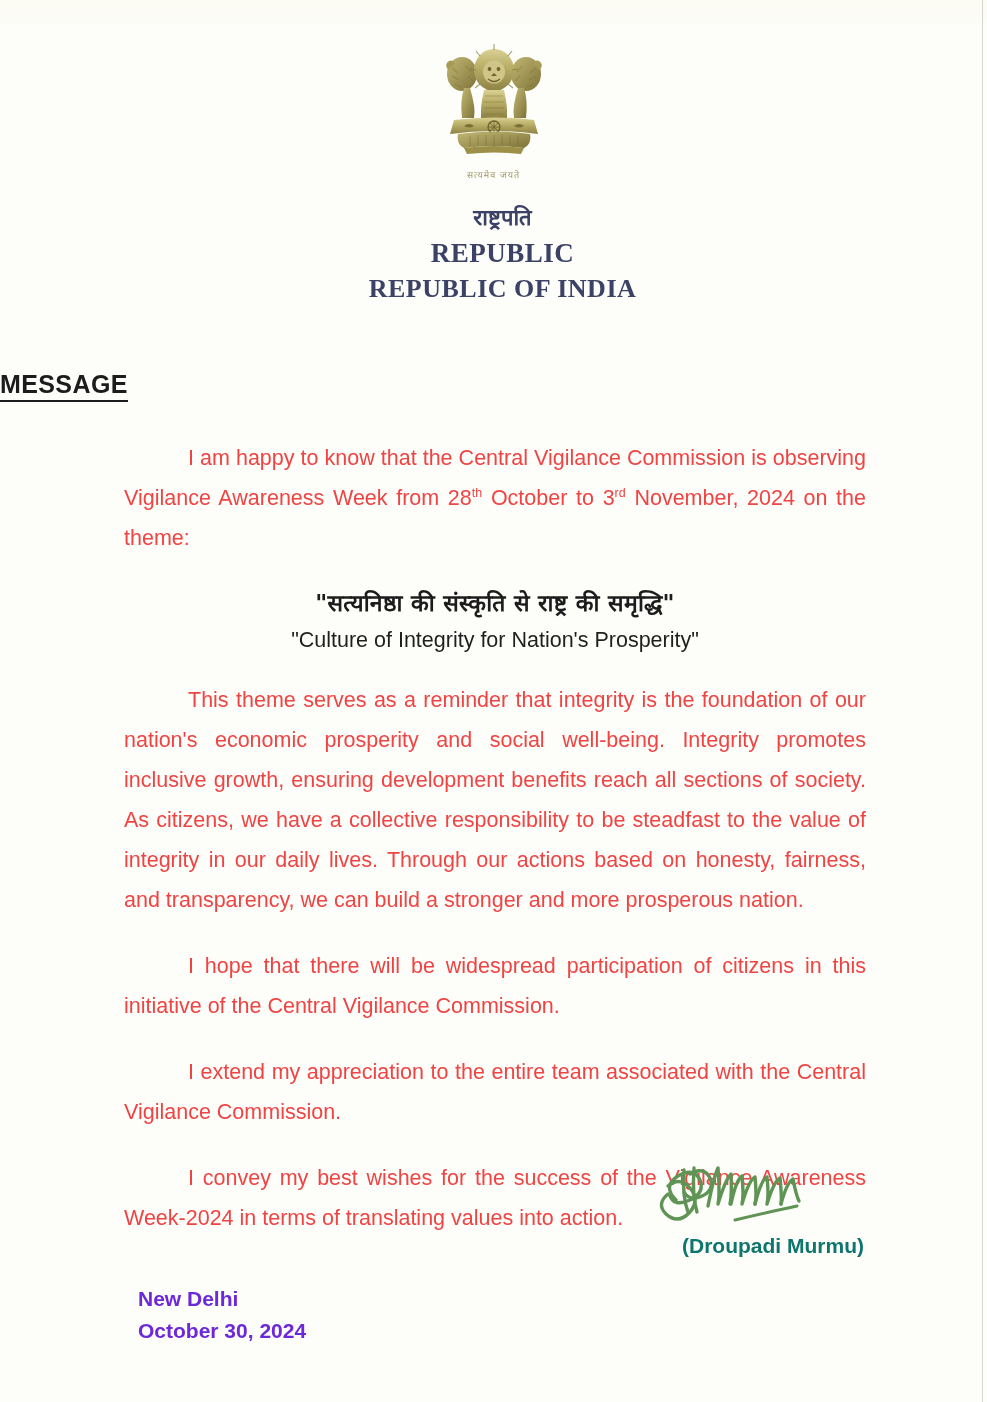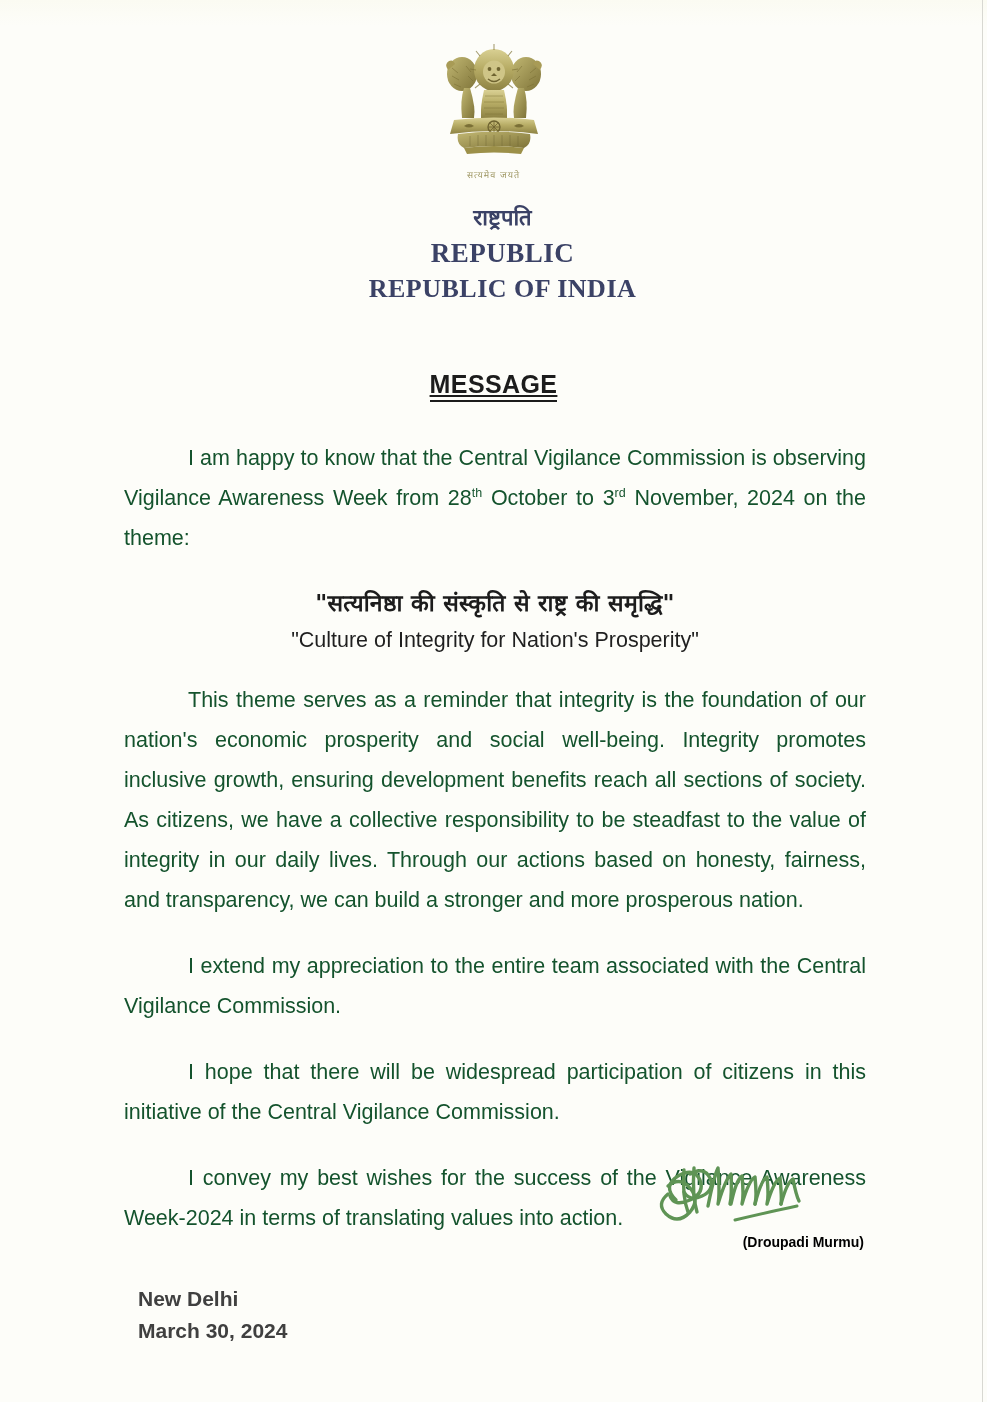--- a/index.html
+++ b/index.html
@@ -93,47 +93,45 @@
     line-height: 36px;
     letter-spacing: .5px;
   }
 
   
   .msg-title {
     position: absolute;
     top: 370px;
     left: 0;
     width: 100%;
-    text-align: center;
     font-size: 25px;
     font-weight: 700;
     color: #1c1c1c;
     letter-spacing: .4px;
-    text-decoration: underline;
   }
   .msg-title span {
     border-bottom: 2.5px solid #1c1c1c;
     padding-bottom: 2px;
   }
 
   
   .body-col {
     position: absolute;
     top: 438px;
     left: 124px;
     width: 742px;
   }
   p.para {
     margin: 0 0 26px 0;
     text-align: justify;
     text-justify: inter-word;
     text-indent: 64px;
     font-size: 21.5px;
     line-height: 40px;
-    color: #14532d;
+    color: #ef4444;
   }
   p.para:last-child { margin-bottom: 0; }
   p.para sup {
     font-size: 12.5px;
     vertical-align: super;
     line-height: 0;
   }
 
   .theme-block {
     margin: 4px 0 22px 0;
@@ -160,35 +158,35 @@
     left: 124px;
     width: 742px;
     text-align: right;
   }
   .sign-svg {
     display: block;
     margin-left: auto;
     margin-right: 6px;
   }
   .sign-name {
-    font-size: 14px;
-    font-weight: 700;
-    color: #000000;
+    font-size: 21px;
+    font-weight: 700;
+    color: #0f766e;
     margin-top: 2px;
     margin-right: 2px;
   }
 
   
   .footer {
     position: absolute;
     top: 1283px;
     left: 138px;
     font-size: 21px;
     font-weight: 700;
-    color: #404040;
+    color: #6d28d9;
     line-height: 32px;
   }
 </style>
 </head>
 <body>
 
 <div class="page">
 
   <div class="scan-tint-top"></div>
   <div class="scan-edge-right"></div>
@@ -270,22 +268,22 @@
   <div class="body-col">
 
     <p class="para"><span>I am happy to know that the Central Vigilance Commission is observing Vigilance Awareness Week from 28</span><sup>th</sup><span> October to 3</span><sup>rd</sup><span> November, 2024 on the theme:</span></p>
 
     <div class="theme-block">
       <div class="theme-hi">"सत्यनिष्ठा की संस्कृति से राष्ट्र की समृद्धि"</div>
       <div class="theme-en">"Culture of Integrity for Nation's Prosperity"</div>
     </div>
 
     <p class="para">This theme serves as a reminder that integrity is the foundation of our nation's economic prosperity and social well-being. Integrity promotes inclusive growth, ensuring development benefits reach all sections of society. As citizens, we have a collective responsibility to be steadfast to the value of integrity in our daily lives. Through our actions based on honesty, fairness, and transparency, we can build a stronger and more prosperous nation.</p>
+    <p class="para">I hope that there will be widespread participation of citizens in this initiative of the Central Vigilance Commission.</p>
     <p class="para">I extend my appreciation to the entire team associated with the Central Vigilance Commission.</p>
-    <p class="para">I hope that there will be widespread participation of citizens in this initiative of the Central Vigilance Commission.</p>
     <p class="para">I convey my best wishes for the success of the Vigilance Awareness Week-2024 in terms of translating values into action.</p>
   </div>
 
   <div class="sign-area">
     <svg class="sign-svg" width="230" height="72" viewBox="0 0 230 72">
       <g fill="none" stroke="#5f9455" stroke-width="3.4" stroke-linecap="round" stroke-linejoin="round">
         <path d="M46 40 q-14 -14 2 -24 q16 -9 22 4 q5 13 -10 20 q-16 7 -20 -4"></path>
         <path d="M38 34 q-12 10 -2 20 q12 11 24 -2 q10 -12 0 -24 q-10 -12 -22 -2"></path>
         <path d="M60 14 q14 -8 20 4 q5 12 -8 18 q-12 6 -18 -4"></path>
         <path d="M54 10 q-2 26 4 42"></path>
@@ -295,16 +293,16 @@
         <path d="M125 44 q6 -24 12 -27 q2 20 0 27 q7 -23 13 -26 q2 20 1 26"></path>
         <path d="M151 44 q6 -22 12 -25 q3 16 6 22"></path>
       </g>
       <path d="M105 60 q38 -9 62 -14" fill="none" stroke="#5f9455" stroke-width="3" stroke-linecap="round"></path>
     </svg>
     <div class="sign-name">(Droupadi Murmu)</div>
   </div>
 
   <div class="footer">
     <div>New Delhi</div>
-    <div>March 30, 2024</div>
+    <div>October 30, 2024</div>
   </div>
 
 </div>
 
 </body></html>

